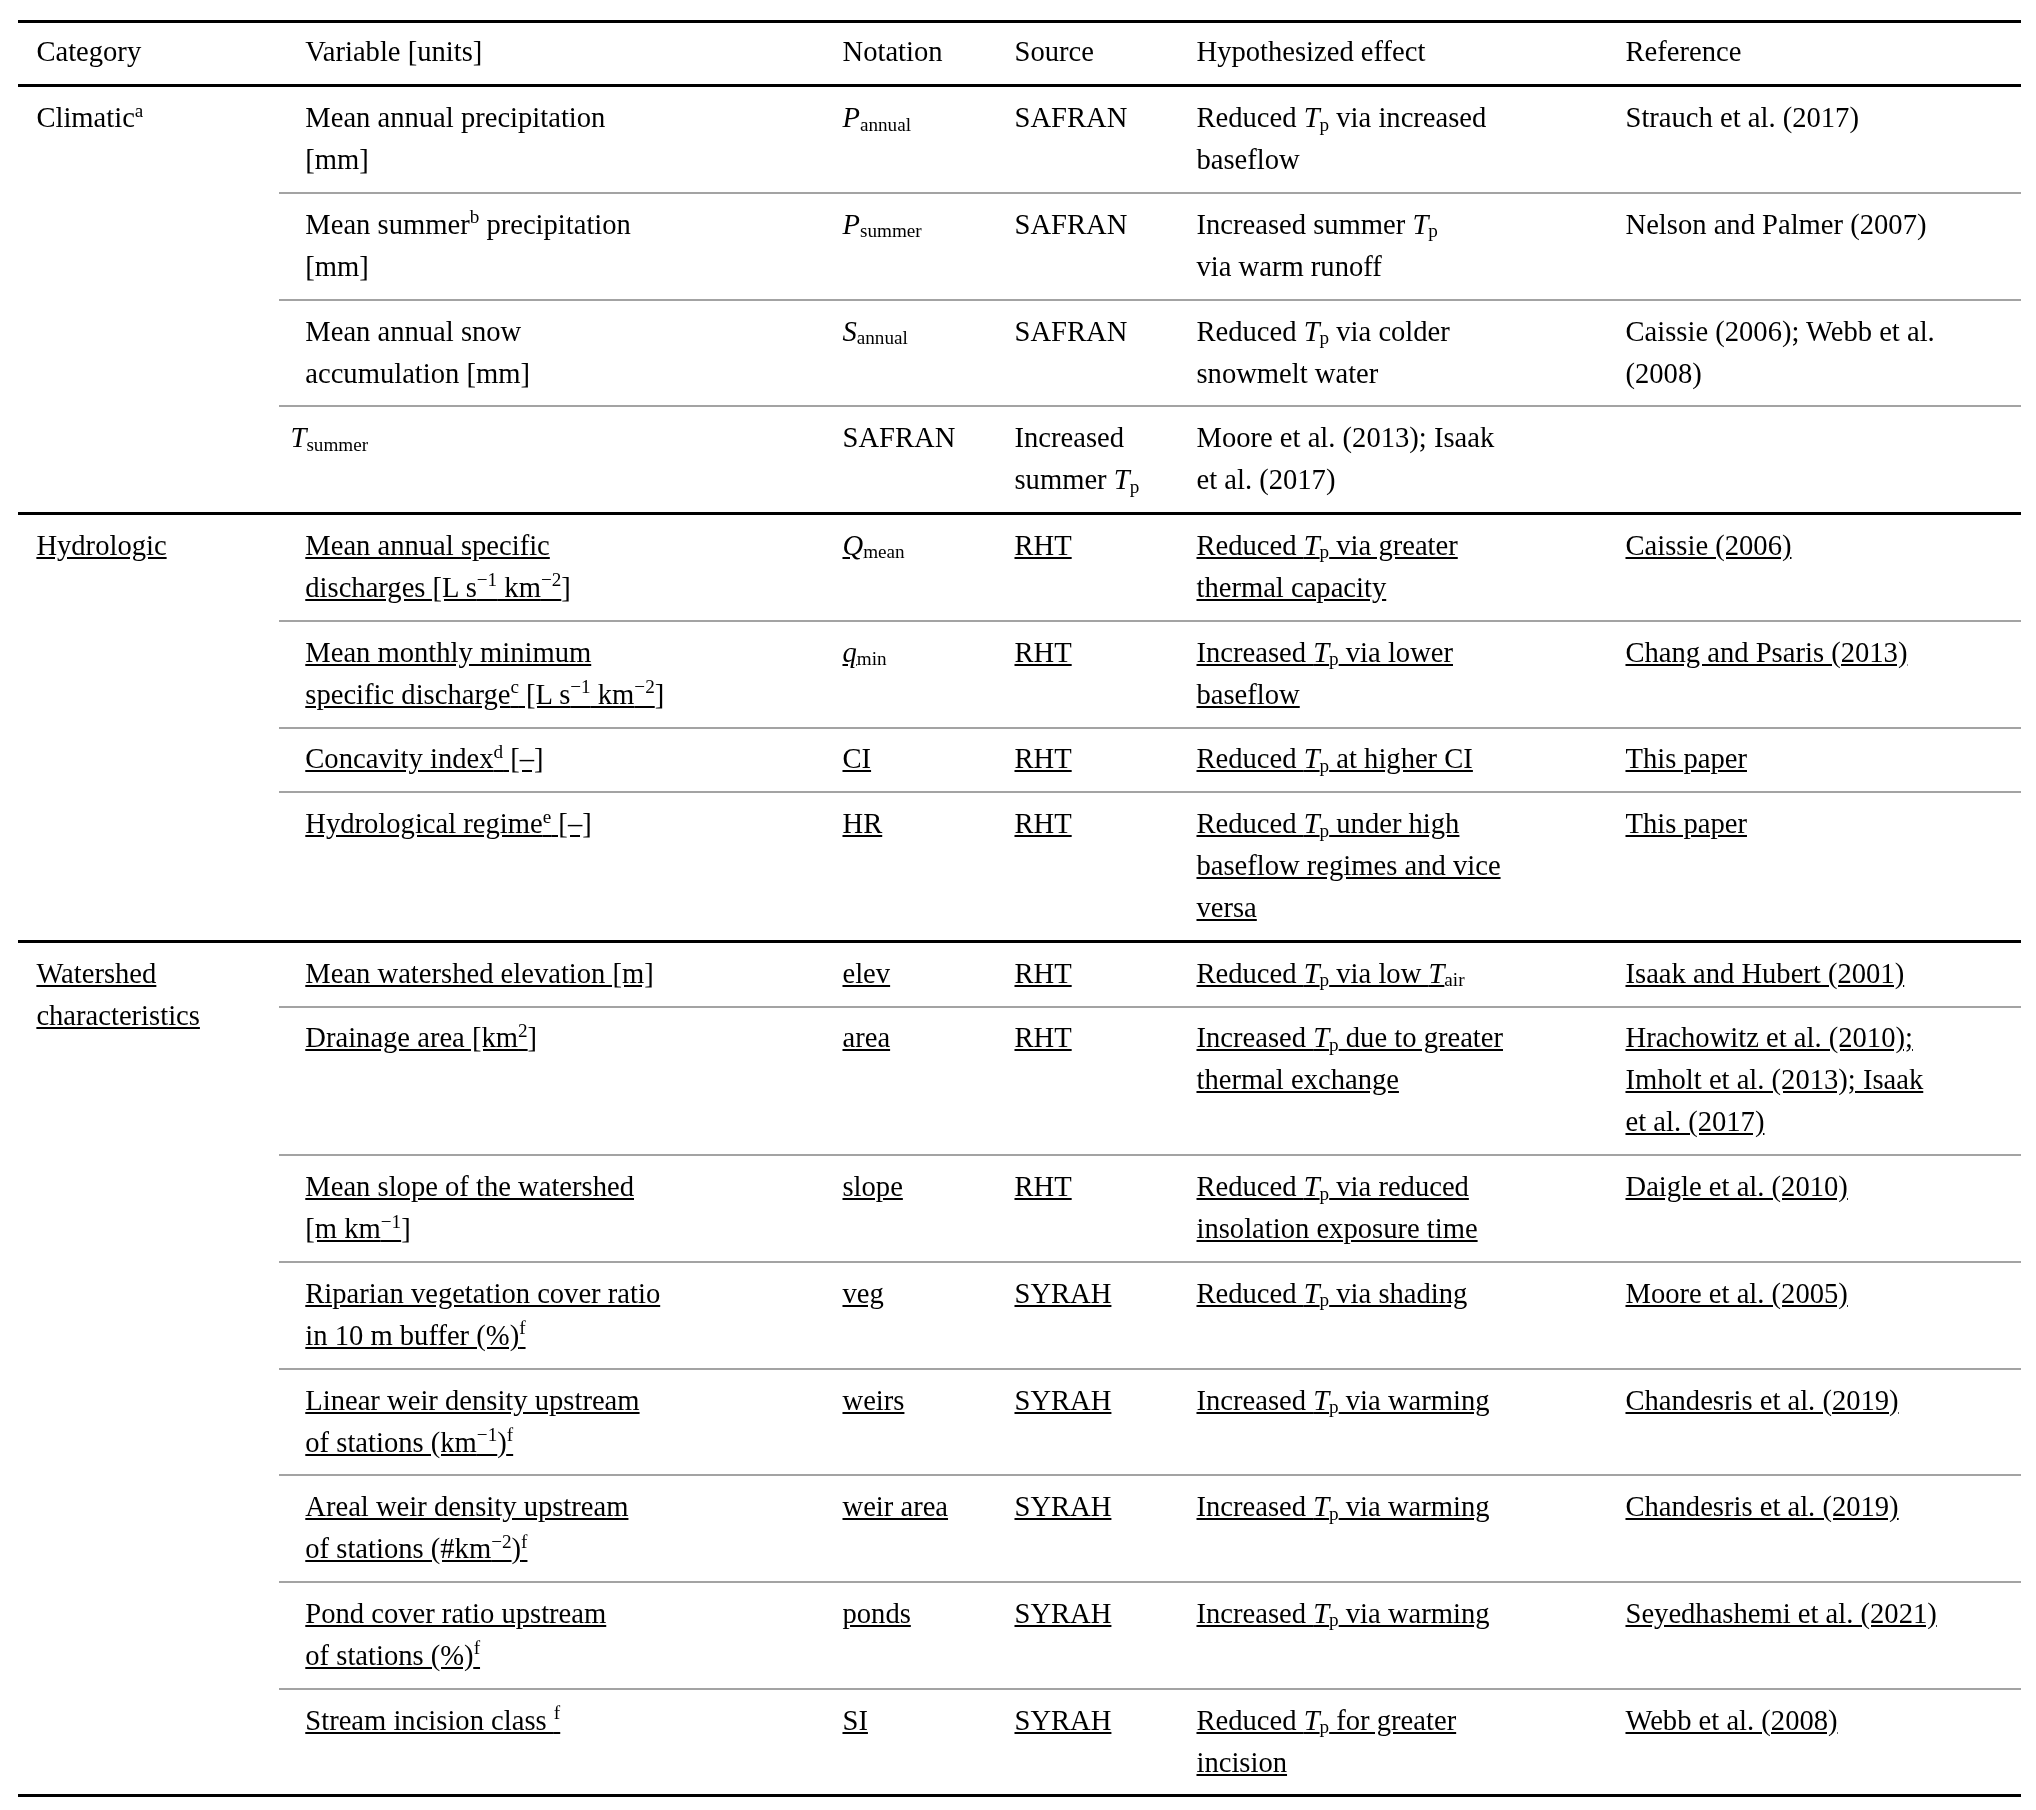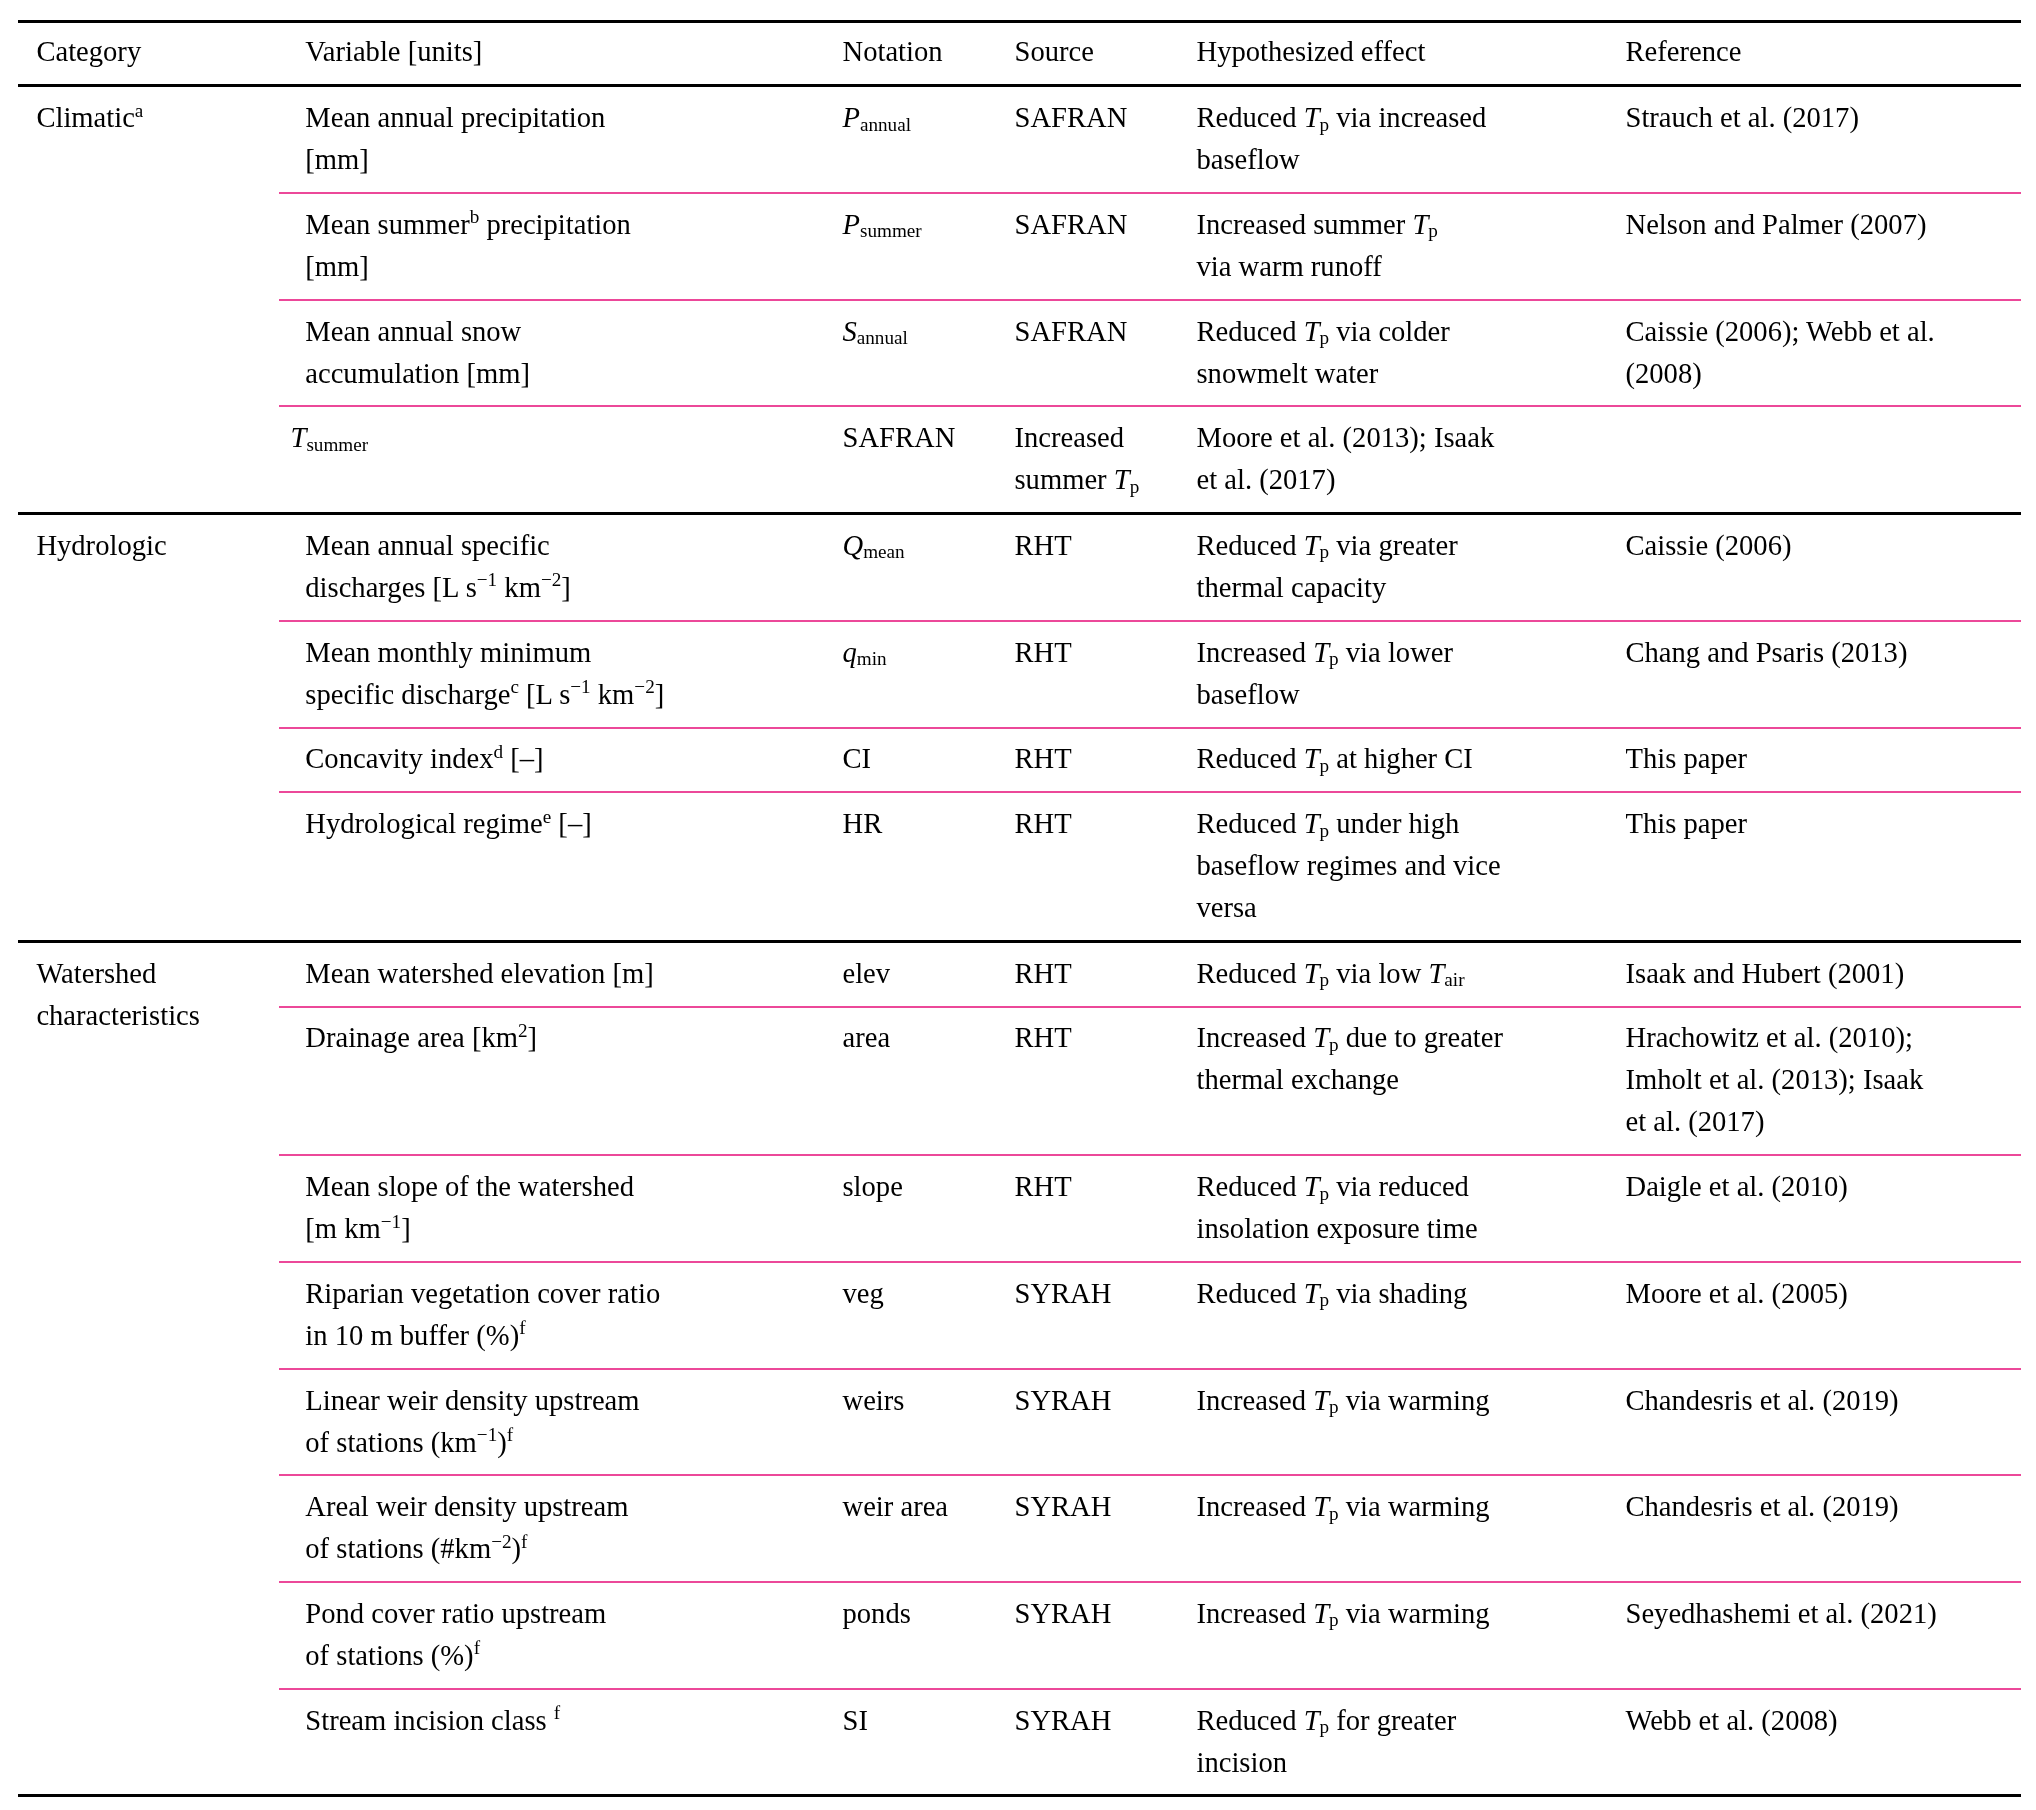--- a/index.html
+++ b/index.html
@@ -32,31 +32,31 @@
   .hcell { font-style: normal; }
   .h-cat { padding-left: 18.7px; }
   .h-var { padding-left: 26.6px; }
   .h-not, .h-src, .h-eff, .h-ref { padding-left: 11.8px; }
 
   
   .group {
     display: grid;
     grid-template-columns: 261px 1fr;
   }
-  .group + .group { border-top: 3px solid #000; }
+  .group + .group { border-top: 3px solid #000; text-decoration: underline; }
   .cell.cat {
     padding: 9.9px 0 10.8px 18.7px;
   }
   .group-rows { }
   .row {
     display: grid;
     grid-template-columns: 552px 172px 182px 429px 1fr;
     padding: 9.9px 0 10.8px 0;
   }
-  .row + .row { border-top: 2px solid #ec4899; }
+  .row + .row { border-top: 2px solid #a3a3a3; }
   .cell { }
   .c-var { padding-left: 26.6px; }
   .c-not, .c-src, .c-eff, .c-ref { padding-left: 11.8px; }
 
   sup, sub {
     font-size: 67%;
     line-height: 0;
     vertical-align: baseline;
     position: relative;
   }

